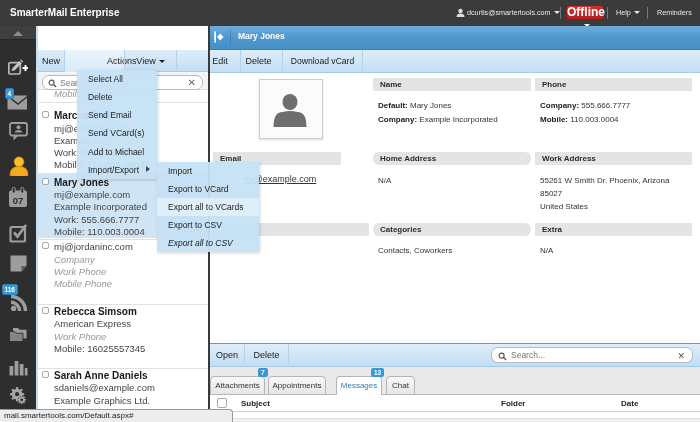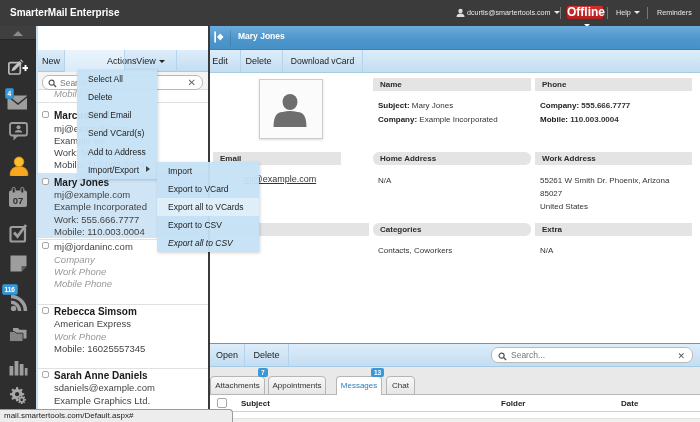--- a/index.html
+++ b/index.html
@@ -262,22 +262,22 @@
 
   <div id="detail">
       <div class="sechead" style="left:163px;top:52px;width:158px;">Name</div>
       <div class="sechead" style="left:325px;top:52px;width:157px;">Phone</div>
       <div id="photo">
         <svg style="position:absolute;left:13px;top:14px;" width="34" height="34" viewBox="0 0 34 34">
           <ellipse cx="17" cy="8" rx="7.5" ry="8" fill="#6e6e6e"></ellipse>
           <path d="M0.5 33 Q0.5 18 9.5 18 Q17 16.2 24.5 18 Q33.5 18 33.5 33 Z" fill="#6e6e6e"></path>
         </svg>
       </div>
-      <div class="sectext" style="left:168px;top:73px;line-height:13.8px;"><b>Subject:</b> Mary Jones<br><b>Company:</b> Example Incorporated</div>
-      <div class="sectext" style="left:330px;top:73px;line-height:13.8px;font-weight:bold;"><b>Company:</b> 555.666.7777<br><b>Mobile:</b> 110.003.0004</div>
+      <div class="sectext" style="left:168px;top:73px;line-height:13.8px;"><b>Default:</b> Mary Jones<br><b>Company:</b> Example Incorporated</div>
+      <div class="sectext" style="left:330px;top:73px;line-height:13.8px;"><b>Company:</b> 555.666.7777<br><b>Mobile:</b> 110.003.0004</div>
       <div class="sechead" style="left:3px;top:126px;width:128px;">Email</div>
       <div class="sechead" style="left:163px;top:126px;width:158px;border-radius:6px;">Home Address</div>
       <div class="sechead" style="left:325px;top:126px;width:157px;">Work Address</div>
       <div class="sectext" style="left:34px;top:147px;text-decoration:underline;font-size:9px;">mj@example.com</div>
       <div class="sectext" style="left:168px;top:148px;">N/A</div>
       <div class="sectext" style="left:330px;top:148px;">55261 W Smith Dr. Phoenix, Arizona<br>85027<br>United States</div>
       <div class="sechead" style="left:3px;top:197px;width:156px;"></div>
       <div class="sechead" style="left:163px;top:197px;width:158px;border-radius:6px;">Categories</div>
       <div class="sechead" style="left:325px;top:197px;width:157px;">Extra</div>
       <div class="sectext" style="left:168px;top:218px;">Contacts, Coworkers</div>
@@ -314,21 +314,21 @@
   </div>
   <div class="abs" style="left:0px;top:386px;width:490px;height:6px;background:#fff;"></div>
   <div class="abs" style="left:0px;top:392px;width:490px;height:4px;background:#f0f0ee;border-top:1px solid #e2e2e0;"></div>
 </div>
 
 <div class="menu" id="actionsmenu" style="left:77px;top:69.8px;width:80px;">
   <div class="mitem">Select All</div>
   <div class="mitem">Delete</div>
   <div class="mitem">Send Email</div>
   <div class="mitem">Send VCard(s)</div>
-  <div class="mitem">Add to Address</div>
+  <div class="mitem">Add to Michael</div>
   <div class="mitem">Import/Export<span class="marrow" style="position:absolute;left:69px;margin-top:5.5px;"></span></div>
 </div>
 <div class="menu" id="submenu" style="left:157px;top:161.5px;width:102px;">
   <div class="mitem">Import</div>
   <div class="mitem">Export to VCard</div>
   <div class="mitem hov">Export all to VCards</div>
   <div class="mitem">Export to CSV</div>
   <div class="mitem" style="font-style:italic;">Export all to CSV</div>
 </div>
 

